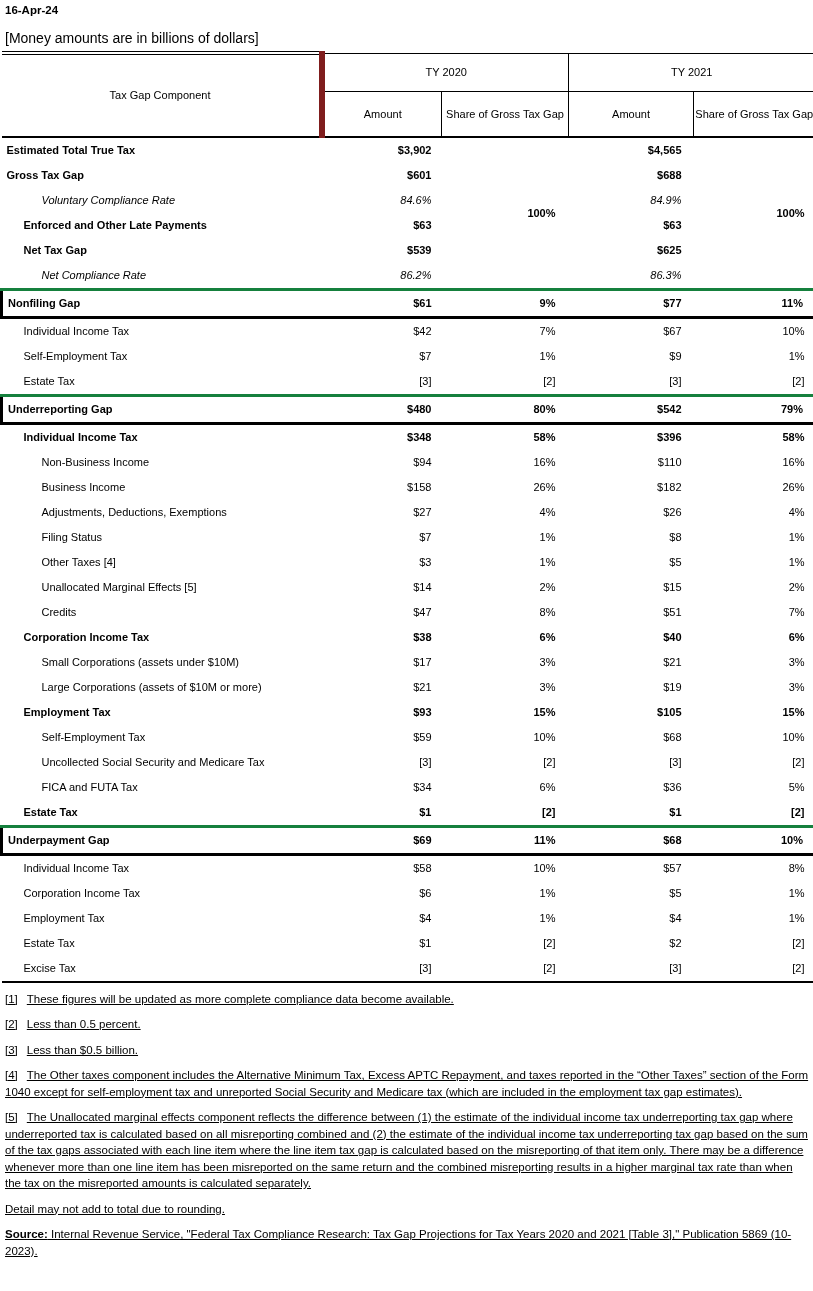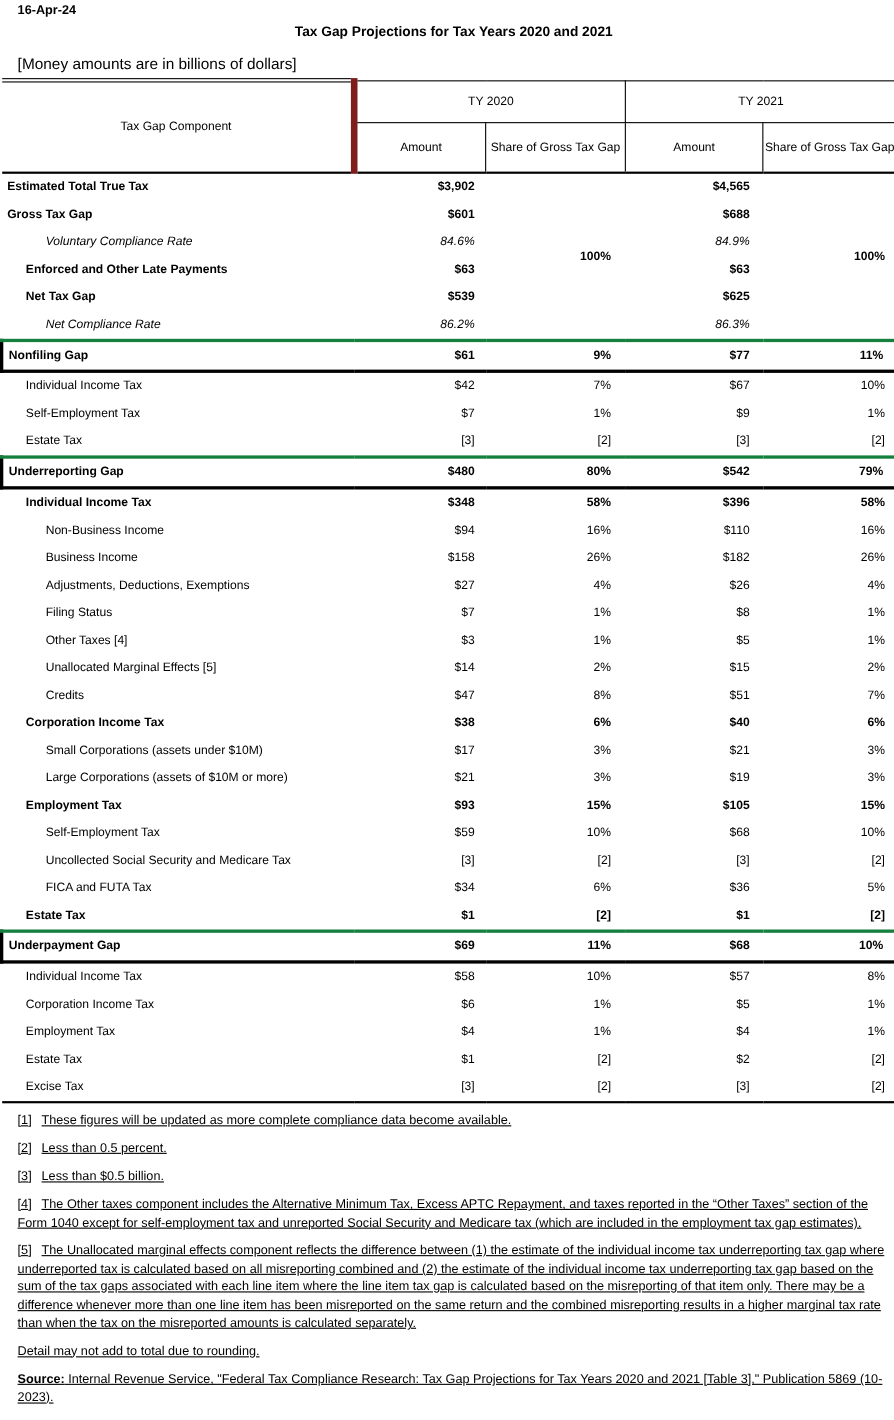--- a/index.html
+++ b/index.html
@@ -4,21 +4,21 @@
 <style>
   html, body { margin: 0; padding: 0; background: #fff; }
   .page {
     width: 813px; height: 1291px;
     background: #ffffff; color: #000000;
     font-family: "Liberation Sans", sans-serif;
     font-size: 11px;
     position: relative; overflow: hidden;
     box-sizing: border-box;
   }
-  .pad { padding-left: 16px; padding-right: 4px; }
+  .pad { padding-left: 5px; padding-right: 4px; }
 
   
   .date     { font-weight: bold; font-size: 11.5px; padding-top: 4px; }
   .title    { font-weight: bold; font-size: 12.5px; text-align: center; margin-top: 6px; }
   .subtitle { font-weight: bold; font-size: 11.5px; margin-top: 6px; }
   .units    { font-size: 14px; margin-top: 14px; margin-bottom: 5px; }
 
   
   table.taxgap {
     border-collapse: collapse; table-layout: fixed;
@@ -76,21 +76,20 @@
   .fn-marker { padding-right: 9px; }
   .src-label { font-weight: bold; }
 </style>
 </head>
 <body>
 
 <div class="page">
 
   <div class="pad">
     <div class="date">16-Apr-24</div>
-    <div class="title">Tax Gap Projections for Tax Years 2020 and 2021</div>
     <div class="units">[Money amounts are in billions of dollars]</div>
   </div>
 
   <table class="taxgap">
     <colgroup>
       <col style="width:320px">
       <col style="width:120px">
       <col style="width:127px">
       <col style="width:125px">
       <col style="width:121px">

